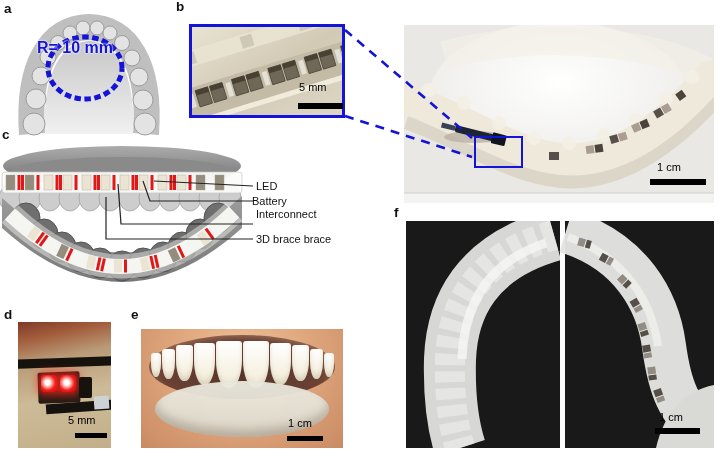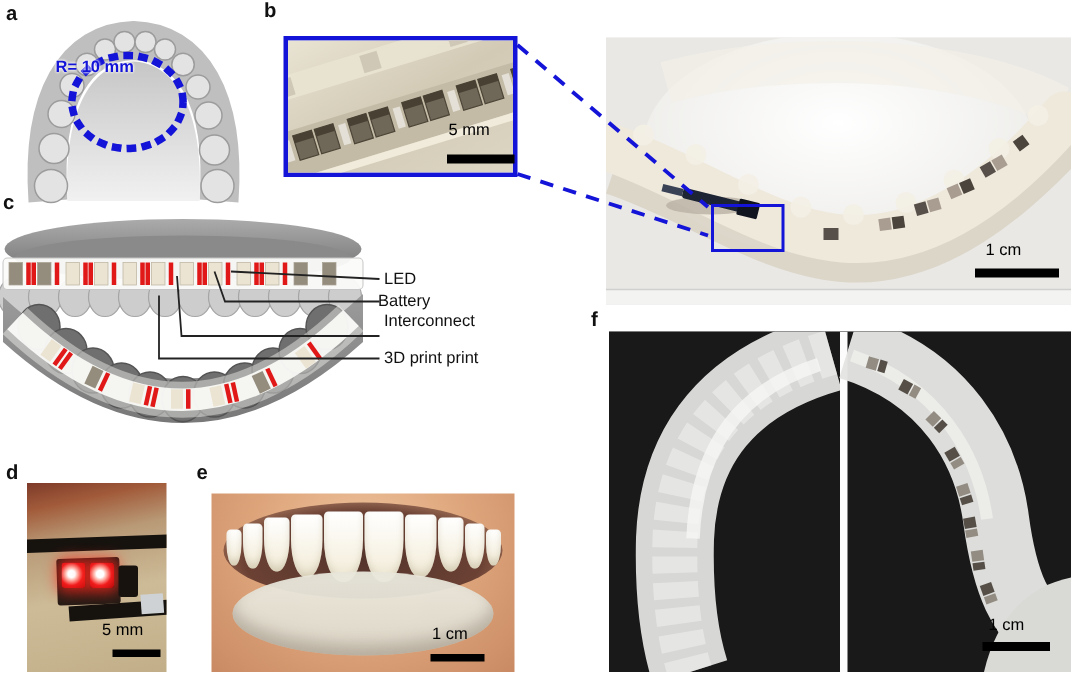--- a/index.html
+++ b/index.html
@@ -3,21 +3,21 @@
 <meta charset="utf-8">
 <style>
   html,body{margin:0;padding:0;background:#fff;}
   #figure{position:relative;width:720px;height:450px;background:#ffffff;overflow:hidden;
           font-family:"Liberation Sans","DejaVu Sans",sans-serif;}
   .panel-letter{position:absolute;font-size:13.5px;font-weight:bold;color:#111;line-height:1;}
   .scale-label{position:absolute;font-size:11px;font-weight:400;color:#000;line-height:1;white-space:nowrap;}
   .scale-bar{position:absolute;background:#000;}
   .photo{position:absolute;overflow:hidden;}
   .callout{position:absolute;font-size:11px;color:#111;line-height:1.1;white-space:nowrap;}
-  .annotation-blue{position:absolute;font-size:11px;font-weight:bold;color:#1414d8;
+  .annotation-blue{position:absolute;font-size:16px;font-weight:bold;color:#1414d8;
                    text-shadow:0 0 2px #fff,0 0 2px #fff;white-space:nowrap;}
   #inset-b{position:absolute;left:189px;top:24px;width:150px;height:88px;border:3px solid #1414d8;}
   #bluebox-b{position:absolute;left:70px;top:111px;width:45px;height:28px;border:2.5px solid #1414d8;}
   #overlay{position:absolute;left:0;top:0;width:720px;height:450px;pointer-events:none;z-index:20;}
   
   #photo-d{left:18px;top:322px;width:93px;height:126px;
     background:linear-gradient(168deg,#7e3a29 0%,#a25c3b 13%,#b99a77 30%,#cdbb97 58%,#c2af8a 100%);}
   .d-strip{position:absolute;background:#16130f;}
   .led{position:absolute;width:16px;height:17px;border-radius:2px;
        background:radial-gradient(circle at 42% 45%, #ffffff 0 18%, #ffb3a8 32%, #f21d1d 58%, #b50808 100%);
@@ -304,21 +304,21 @@
             <rect x="-8" y="-7" width="8" height="13" fill="#ece4d2"></rect>
             <rect x="2" y="-7" width="3" height="13" fill="#e01818"></rect>
           </g>
       </g>
     </svg>
   </div>
 
   <div class="callout" style="left:256px;top:180px">LED</div>
   <div class="callout" style="left:252px;top:195px">Battery</div>
   <div class="callout" style="left:256px;top:208px">Interconnect</div>
-  <div class="callout" style="left:256px;top:233px">3D print print</div>
+  <div class="callout" style="left:256px;top:233px">3D brace brace</div>
 
   <div class="photo" id="photo-d">
     <div class="d-strip" style="left:-3px;top:36px;width:99px;height:9px;transform:rotate(-2deg)"></div>
     <div class="d-strip" style="left:28px;top:80px;width:68px;height:10px;transform:rotate(-4deg)"></div>
     <div style="position:absolute;left:76px;top:74px;width:15px;height:13px;background:#cfd2d4;transform:rotate(-4deg)"></div>
     <div style="position:absolute;left:20px;top:50px;width:42px;height:31px;background:#241c16;border-radius:2px;transform:rotate(-2deg)"></div>
     <div class="led" style="left:23px;top:53px"></div>
     <div class="led" style="left:42px;top:53px"></div>
     <div style="position:absolute;left:61px;top:55px;width:13px;height:21px;background:#17120e;border-radius:2px"></div>
     <div class="scale-label" style="left:50px;top:93px">5 mm</div>

